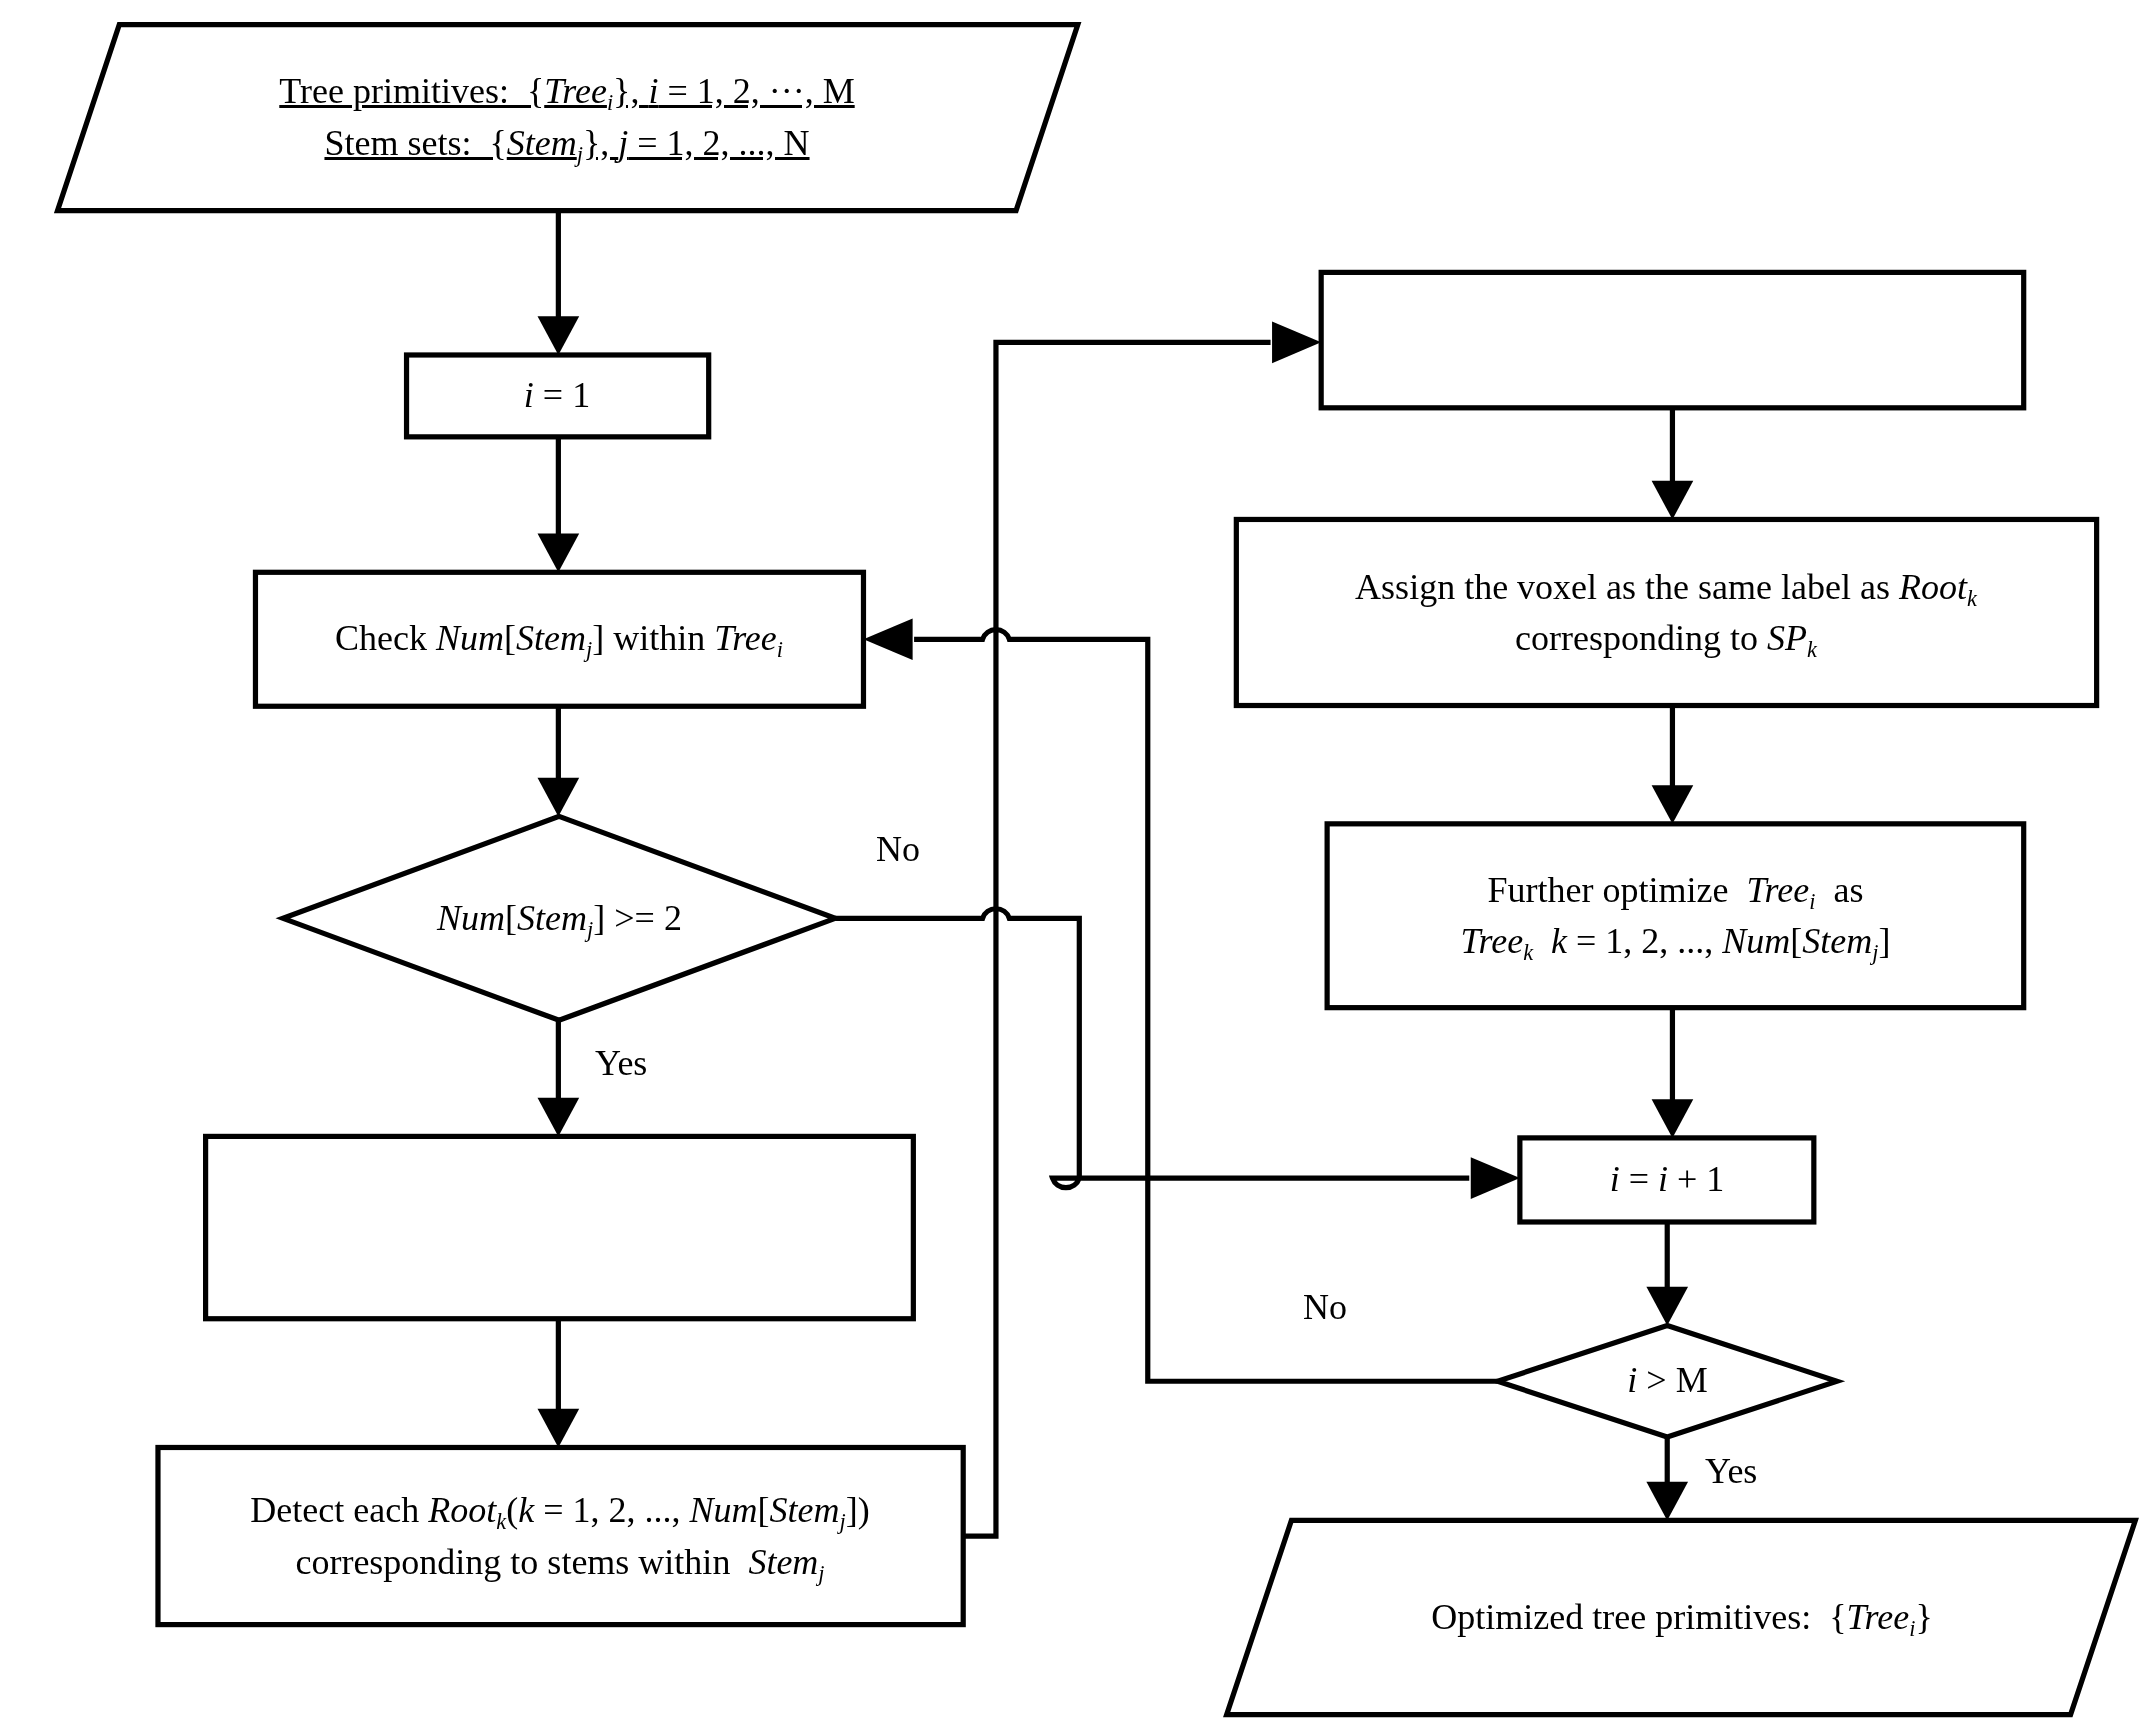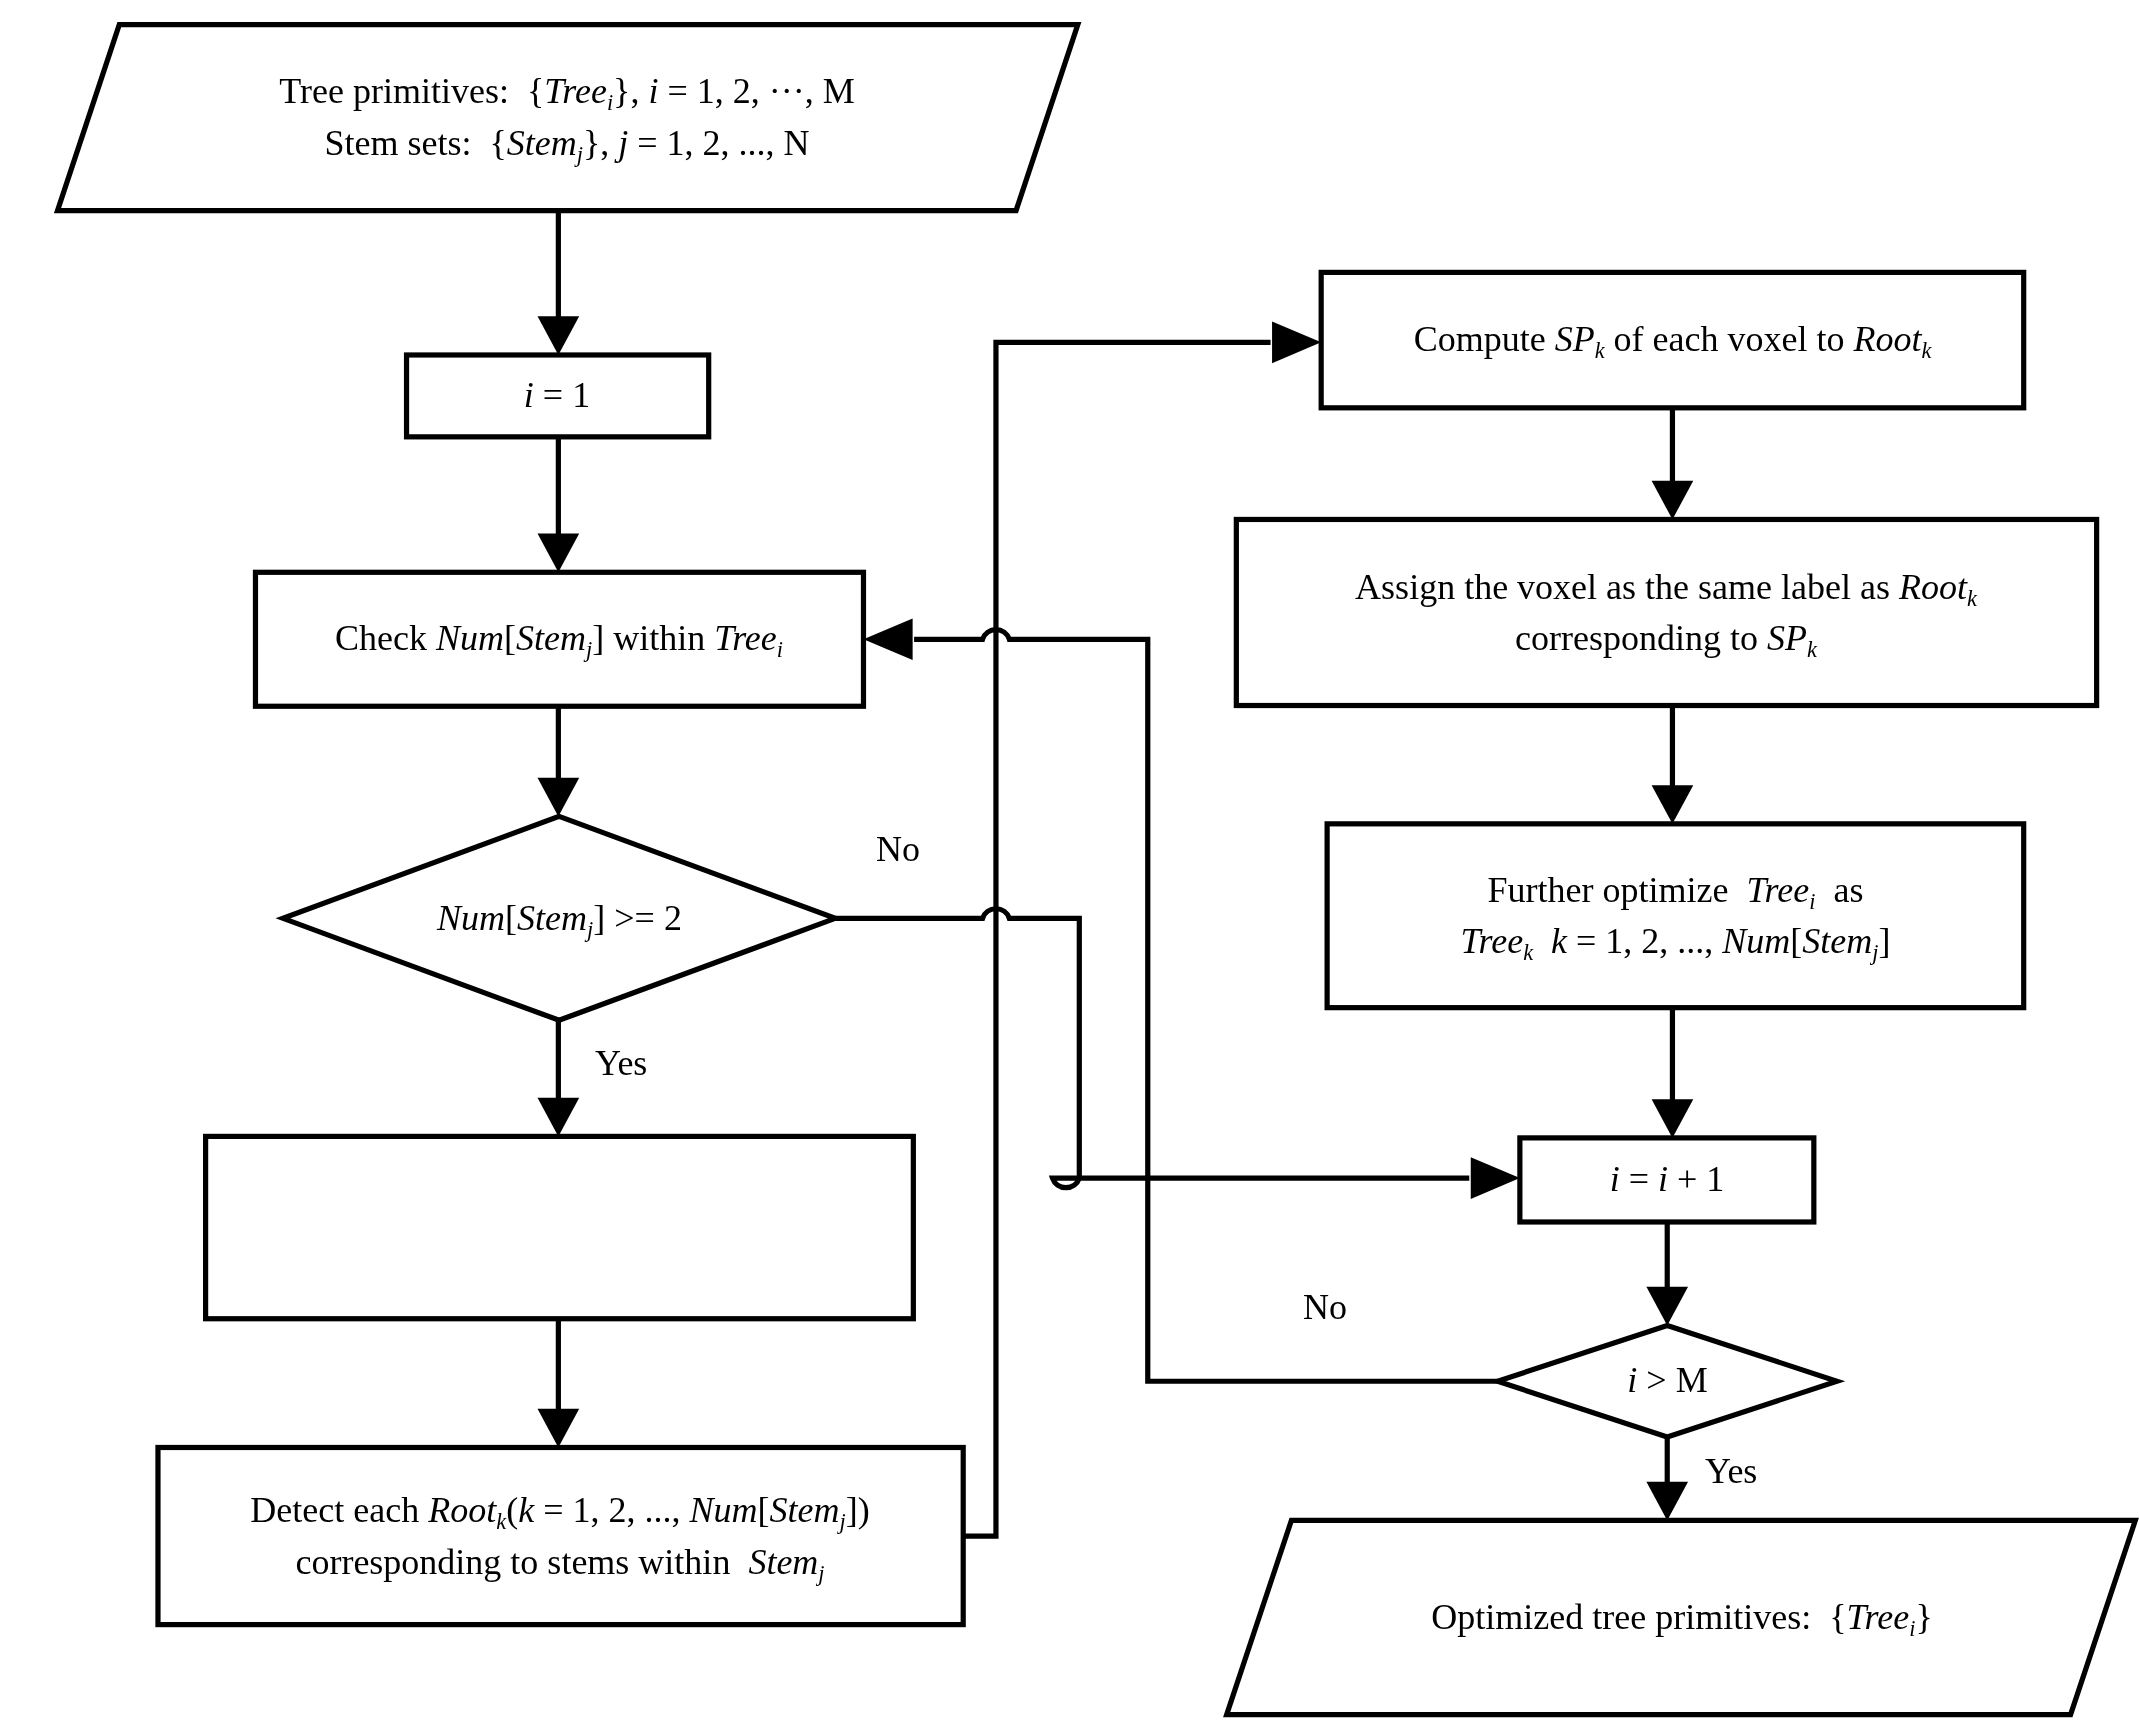--- a/index.html
+++ b/index.html
@@ -165,21 +165,21 @@
       <polygon class="arrowhead" points="2042,1583 1976,1555 1976,1611"></polygon>
     </g>
 
     <g>
       <path class="edge" d="M 2012,1856 L 1542,1856 L 1542,859 L 1356,859 A 19 19 0 0 0 1320,859 L 1228,859"></path>
       <polygon class="arrowhead" points="1160,859 1226,831 1226,887"></polygon>
     </g>
 
   </svg>
 
-  <div class="node-label" style="left:89px; top:24.6px; width:956px; height:186px;">
+  <div class="node-label" style="left:89px; top:24.6px; width:956px; height:186px;text-decoration:underline;">
     <span class="ln">Tree primitives:&nbsp; {<i class="mathvar">Tree</i><sub>i</sub>}, <i class="mathvar">i</i> = 1, 2, ···, M</span>
     <span class="ln">Stem sets:&nbsp; {<i class="mathvar">Stem</i><sub>j</sub>}, <i class="mathvar">j</i> = 1, 2, ..., N</span>
   </div>
 
   <div class="node-label" style="left:406px; top:355px; width:302px; height:82px;">
     <span class="ln"><i class="mathvar">i</i> = 1</span>
   </div>
 
   <div class="node-label" style="left:255px; top:572px; width:608px; height:134px;">
     <span class="ln">Check <i class="mathvar">Num</i>[<i class="mathvar">Stem</i><sub>j</sub>] within <i class="mathvar">Tree</i><sub>i</sub></span>
@@ -188,23 +188,20 @@
   <div class="node-label" style="left:336px; top:874px; width:447px; height:89px;">
     <span class="ln"><i class="mathvar">Num</i>[<i class="mathvar">Stem</i><sub>j</sub>] &gt;= 2</span>
   </div>
 
 
   <div class="node-label" style="left:165px; top:1448px; width:790px; height:177px;">
     <span class="ln">Detect each <i class="mathvar">Root</i><sub>k</sub>(<i class="mathvar">k</i> = 1, 2, ..., <i class="mathvar">Num</i>[<i class="mathvar">Stem</i><sub>j</sub>])</span>
     <span class="ln">corresponding to stems within&nbsp; <i class="mathvar">Stem</i><sub>j</sub></span>
   </div>
 
-  <div class="node-label" style="left:1321px; top:272px; width:703px; height:135px;">
-    <span class="ln">Compute <i class="mathvar">SP</i><sub>k</sub> of each voxel to <i class="mathvar">Root</i><sub>k</sub></span>
-  </div>
 
   <div class="node-label" style="left:1236px; top:520px; width:860px; height:186px;">
     <span class="ln">Assign the voxel as the same label as <i class="mathvar">Root</i><sub>k</sub></span>
     <span class="ln">corresponding to <i class="mathvar">SP</i><sub>k</sub></span>
   </div>
 
   <div class="node-label" style="left:1327px; top:824px; width:697px; height:184px;">
     <span class="ln">Further optimize&nbsp; <i class="mathvar">Tree</i><sub>i</sub>&nbsp; as</span>
     <span class="ln"><i class="mathvar">Tree</i><sub>k</sub>&nbsp; <i class="mathvar">k</i> = 1, 2, ..., <i class="mathvar">Num</i>[<i class="mathvar">Stem</i><sub>j</sub>]</span>
   </div>

